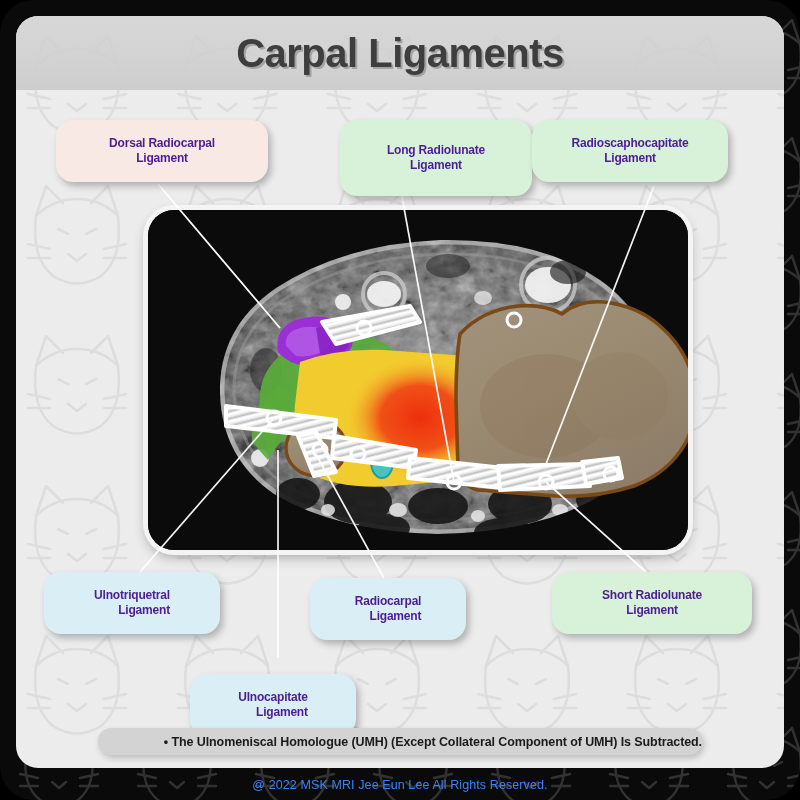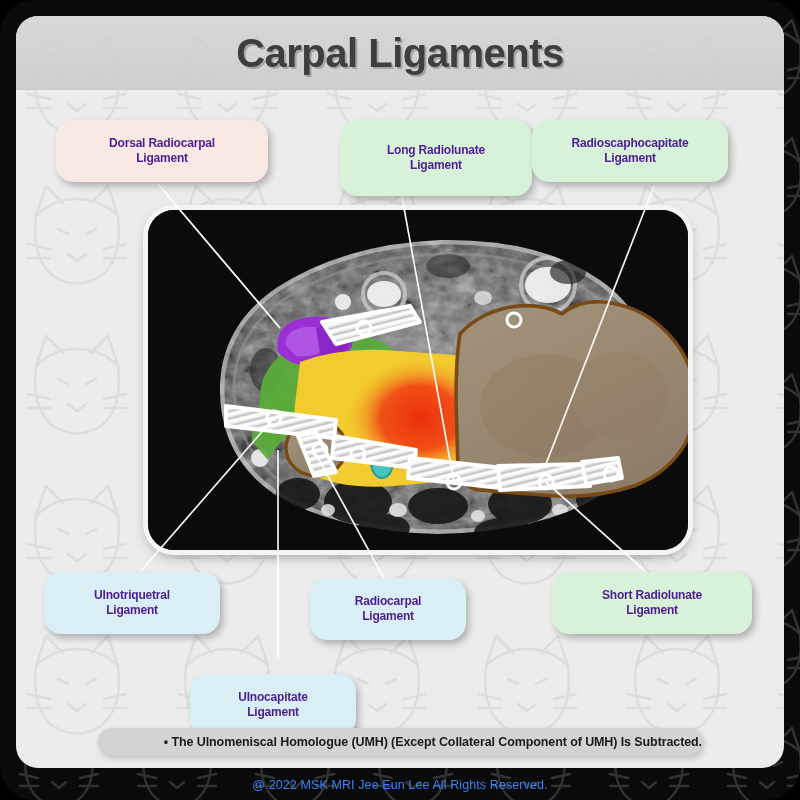--- a/index.html
+++ b/index.html
@@ -113,21 +113,21 @@
     padding: 7px 12px;
     font-size: 12px;
     font-weight: 800;
     line-height: 1.26;
     color: #4c1d95;
     box-shadow: 3px 4px 7px rgba(0,0,0,0.26);
     letter-spacing: -0.2px;
   }
   .chip-pink  { background: #f9e9e5; }
   .chip-mint  { background: #d7f2d9; }
-  .chip-blue  { background: #d9eef5; }
+  .chip-blue  { background: #d9eef5; text-align: right; }
 
   
   #footnote {
     position: absolute;
     left: 82px;
     top: 712px;
     width: 604px;
     height: 27px;
     border-radius: 13px;
     background: #d3d3d4;

